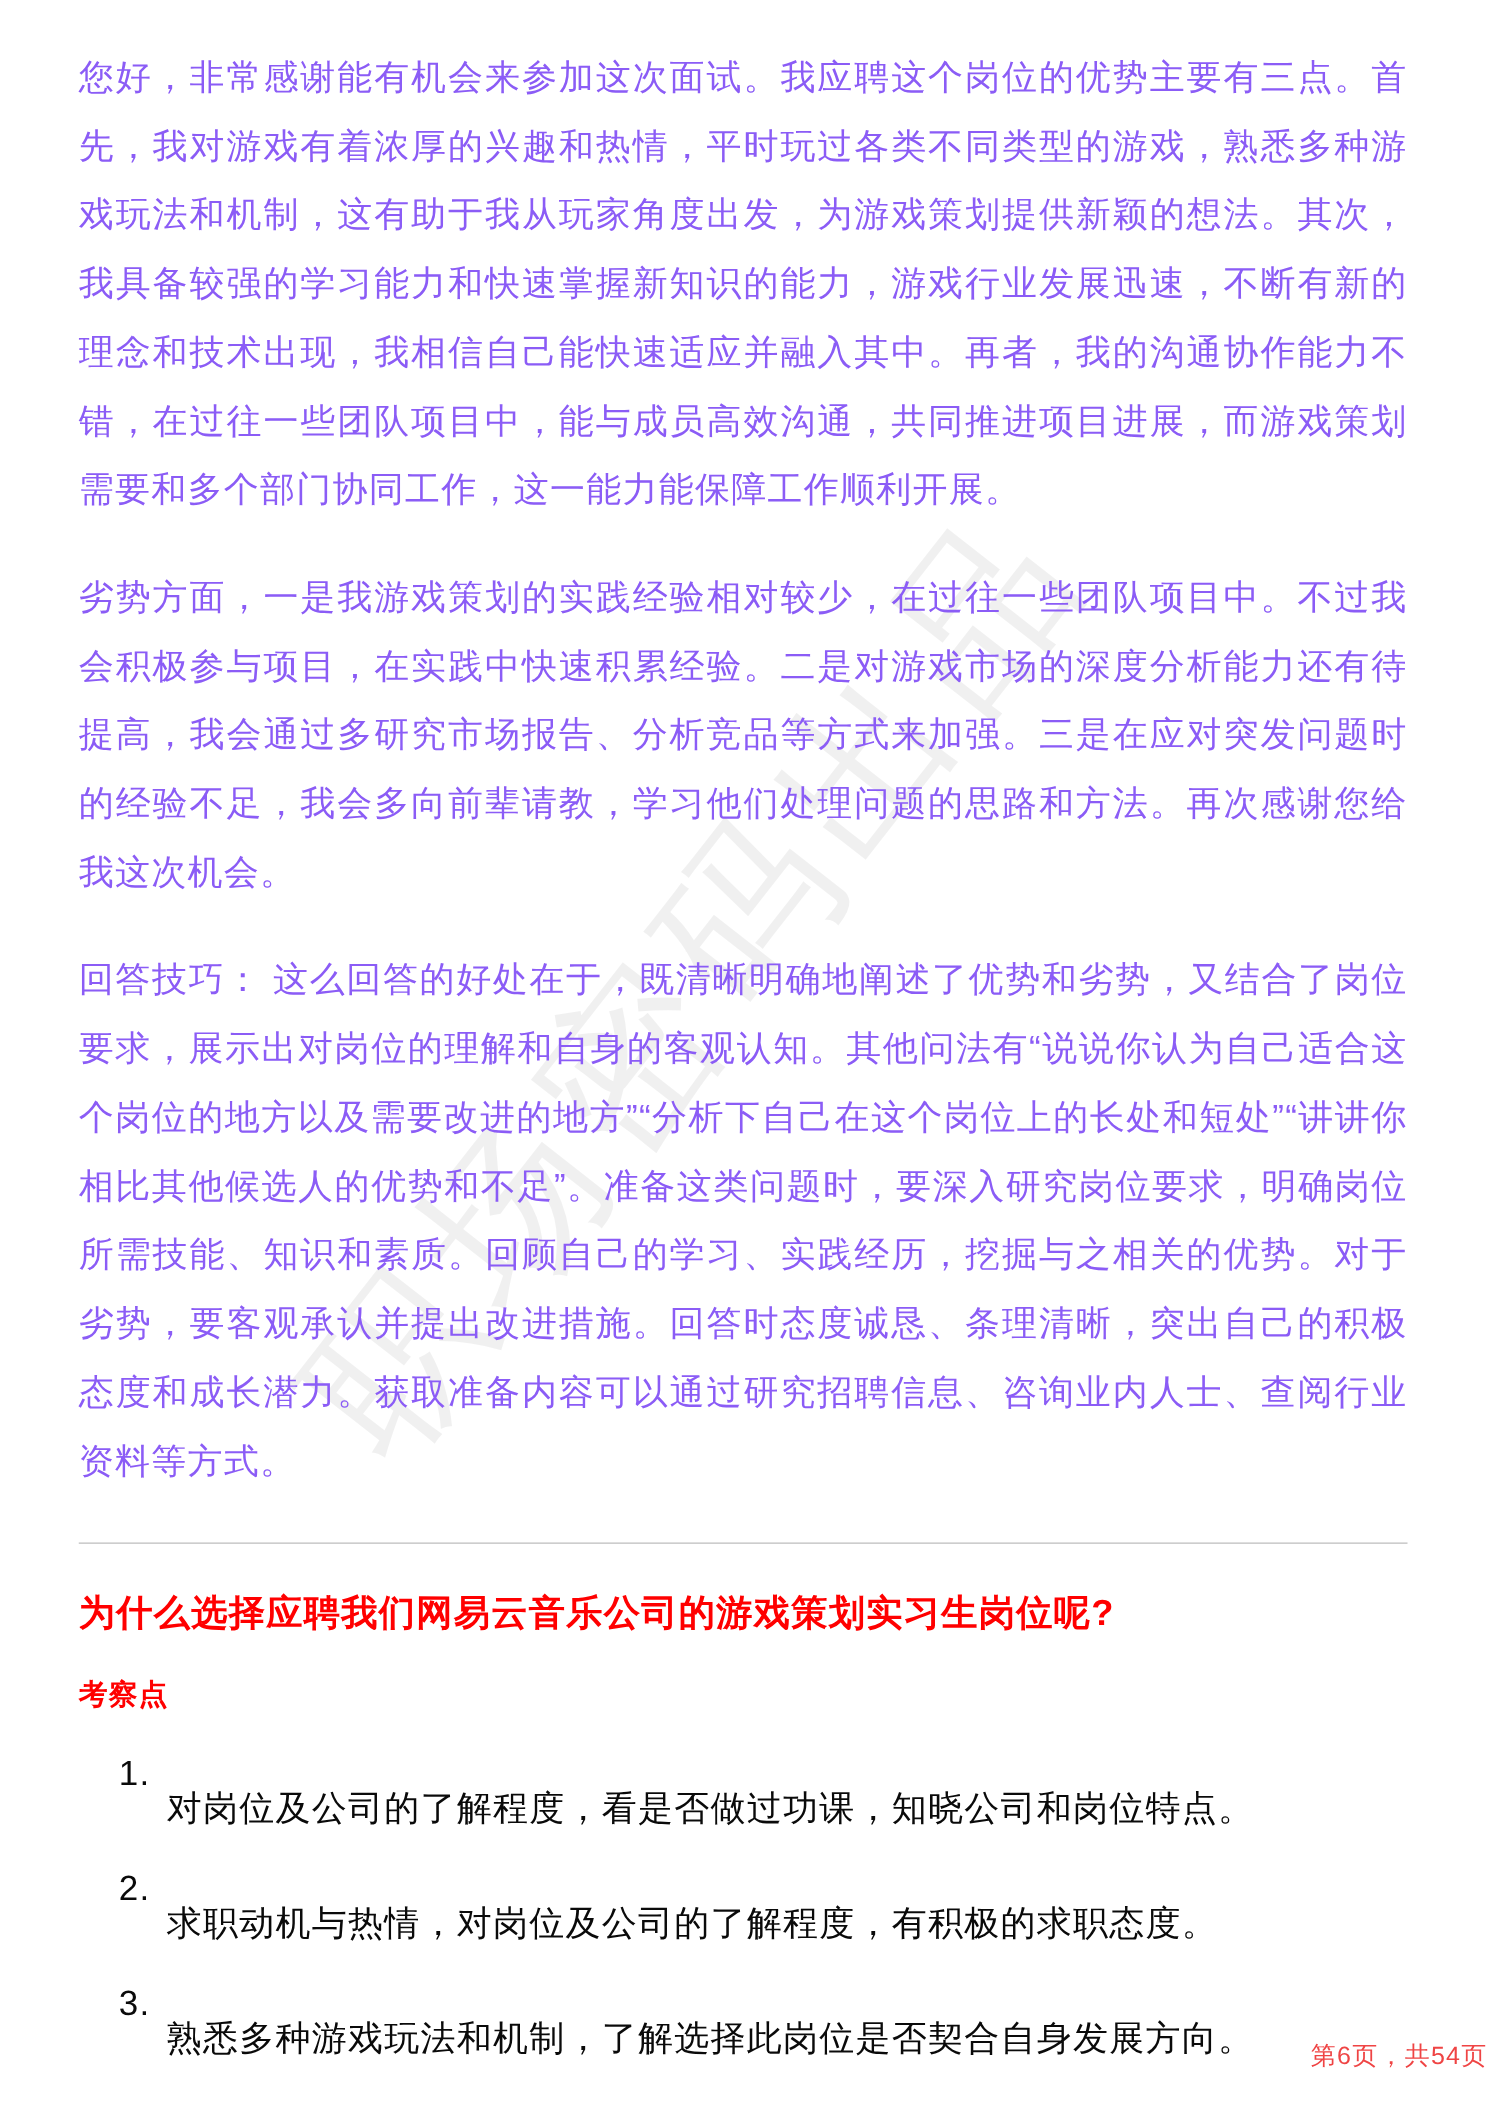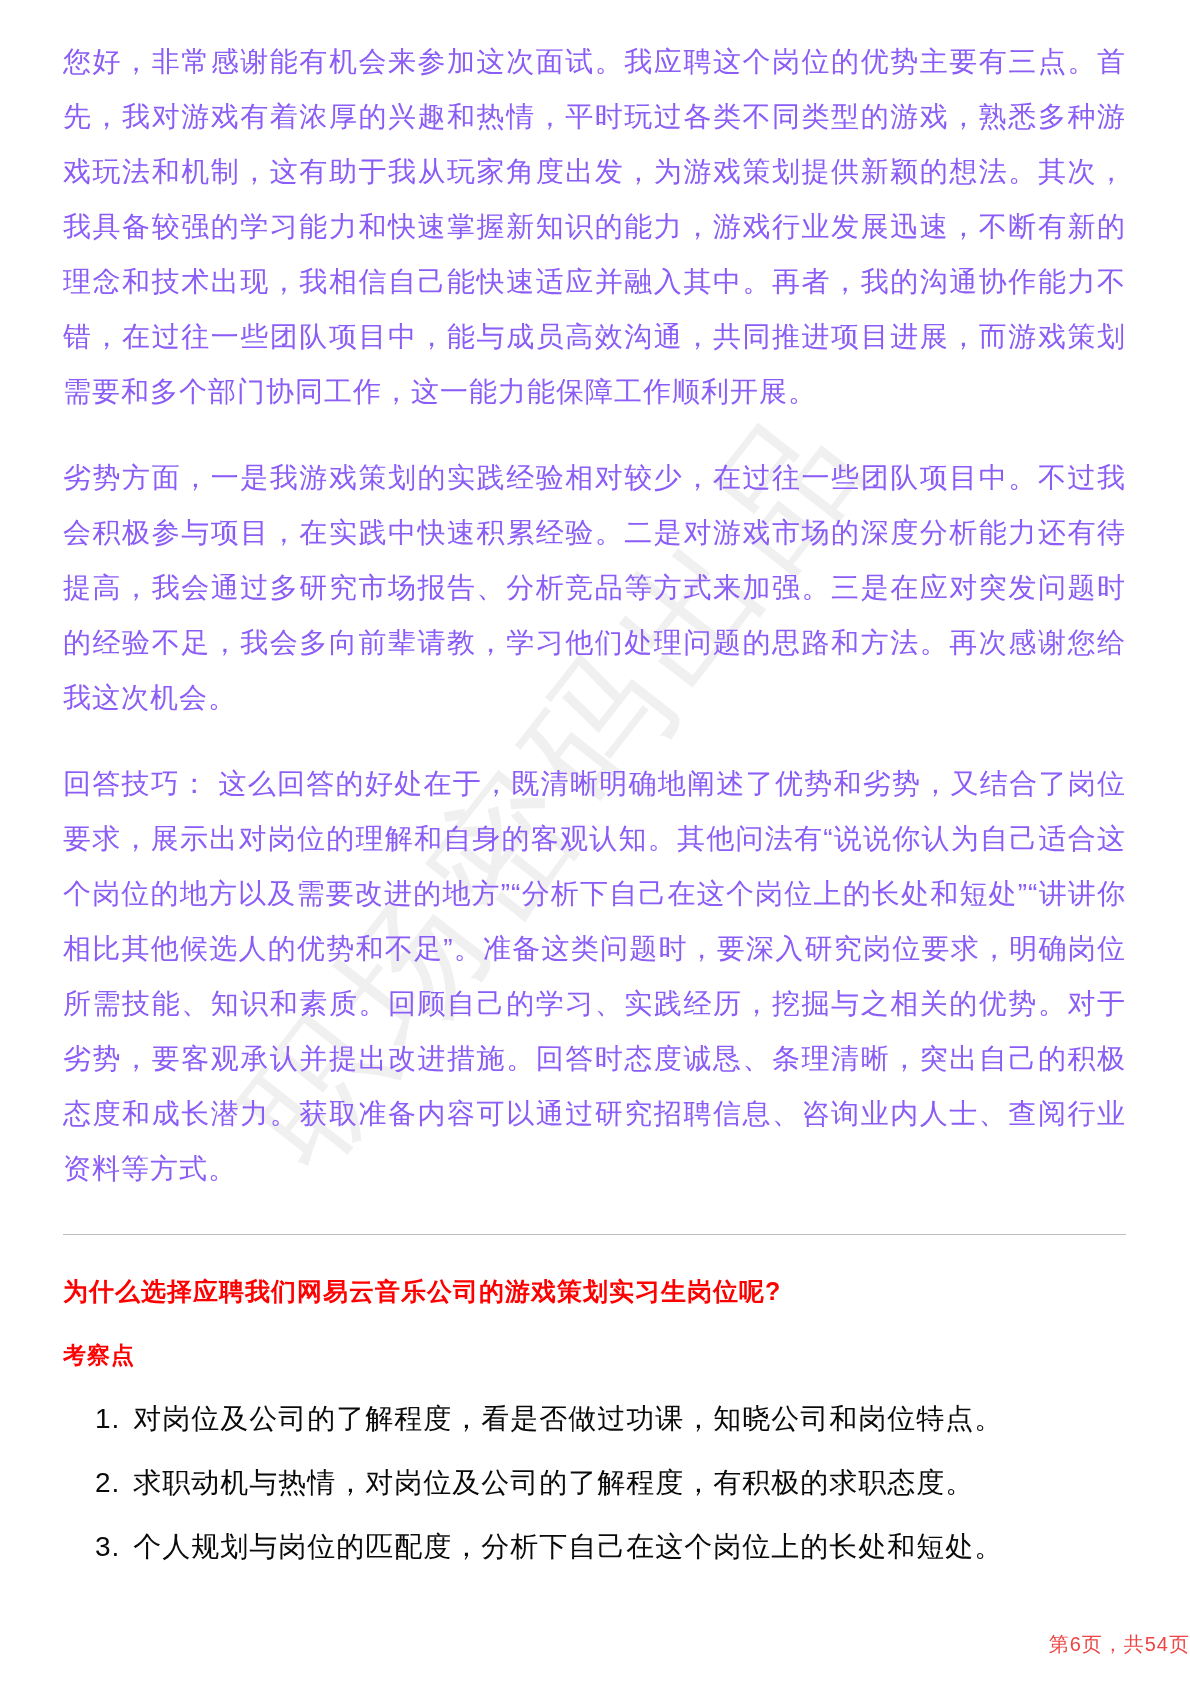--- a/index.html
+++ b/index.html
@@ -44,21 +44,21 @@
     color: #8b5cf6;
   }
   .divider {
     border: none;
     border-top: 1px solid #bdbdbd;
     margin: 38px 0 0 0;
     height: 0;
   }
   .question {
     margin: 36px 0 0 0;
-    font-size: 25px;
+    font-size: 29px;
     line-height: 40px;
     font-weight: bold;
     color: var(--heading-red, #ff0000);
     letter-spacing: 1px;
   }
   .subheading {
     margin: 26px 0 0 0;
     font-size: 23px;
     line-height: 36px;
     font-weight: bold;
@@ -76,20 +76,21 @@
     margin: 0 0 20px 0;
     color: #0a0a0a;
   }
   .list-item .num {
     flex: 0 0 auto;
     margin-left: 32px;
     margin-right: 13px;
   }
   .list-item .txt {
     flex: 1 1 auto;
+    margin-top: 28px;
   }
   .footer {
     position: absolute;
     left: 0;
     right: 0;
     bottom: 26px;
     text-align: right;
     font-size: 20px;
     letter-spacing: 1px;
     color: #ef4444;
@@ -124,21 +125,21 @@
         <span class="txt">对岗位及公司的了解程度，看是否做过功课，知晓公司和岗位特点。</span>
       </div>
 
       <div class="list-item">
         <span class="num">2.</span>
         <span class="txt">求职动机与热情，对岗位及公司的了解程度，有积极的求职态度。</span>
       </div>
 
       <div class="list-item">
         <span class="num">3.</span>
-        <span class="txt">个人规划与岗位的匹配度，分析下自己在这个岗位上的长处和短处。</span>
+        <span class="txt">熟悉多种游戏玩法和机制，了解选择此岗位是否契合自身发展方向。</span>
       </div>
 
     </div>
 
   </div>
 
   <div class="footer">第6页，共54页</div>
 
 </div>
 

